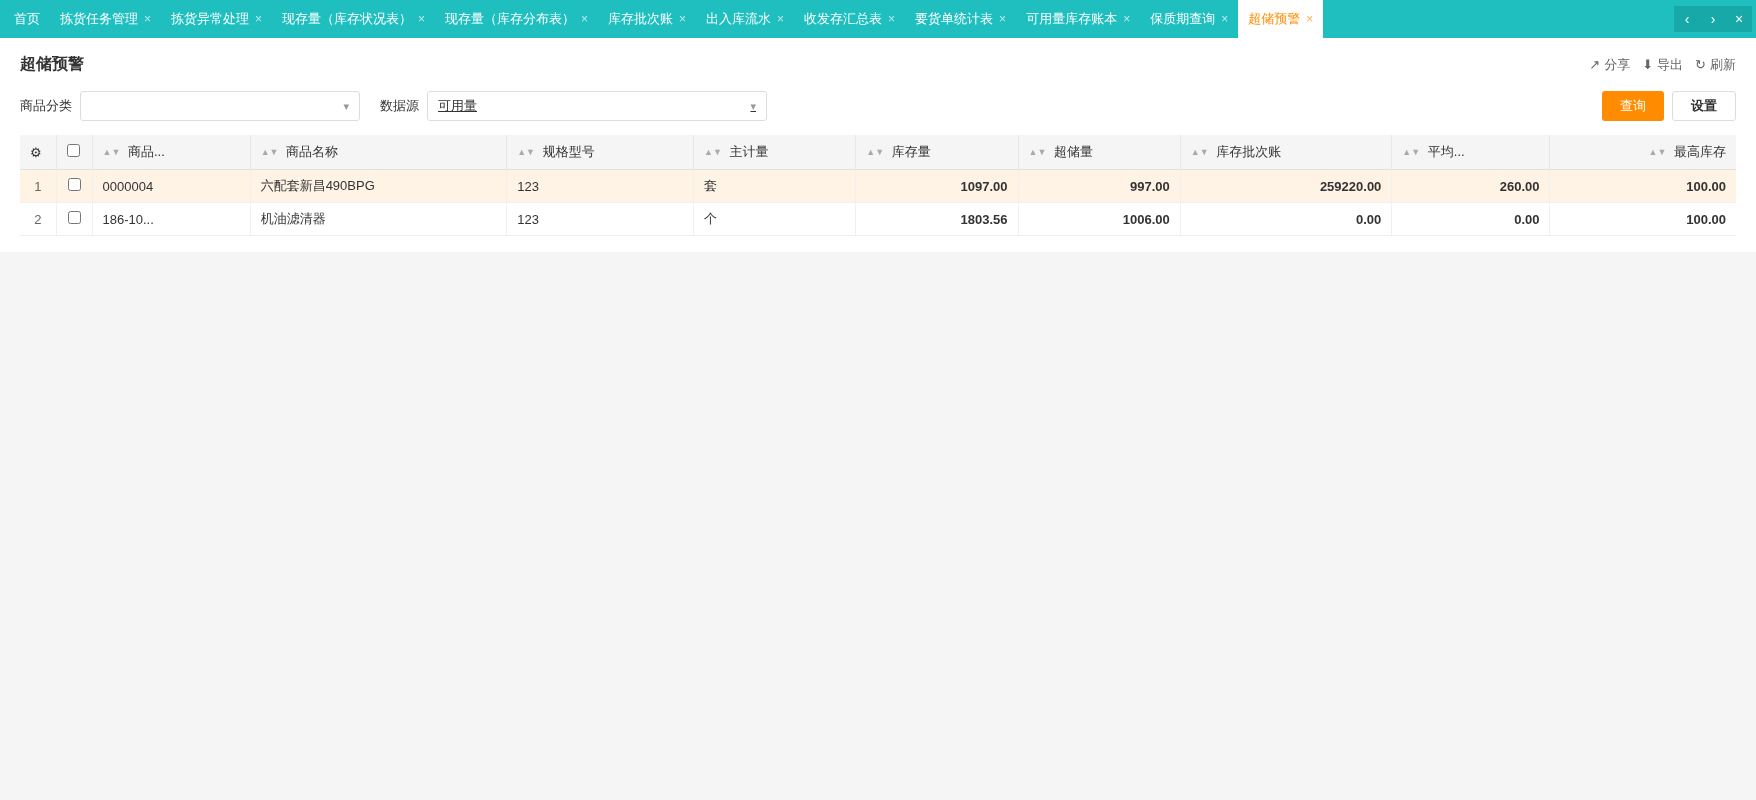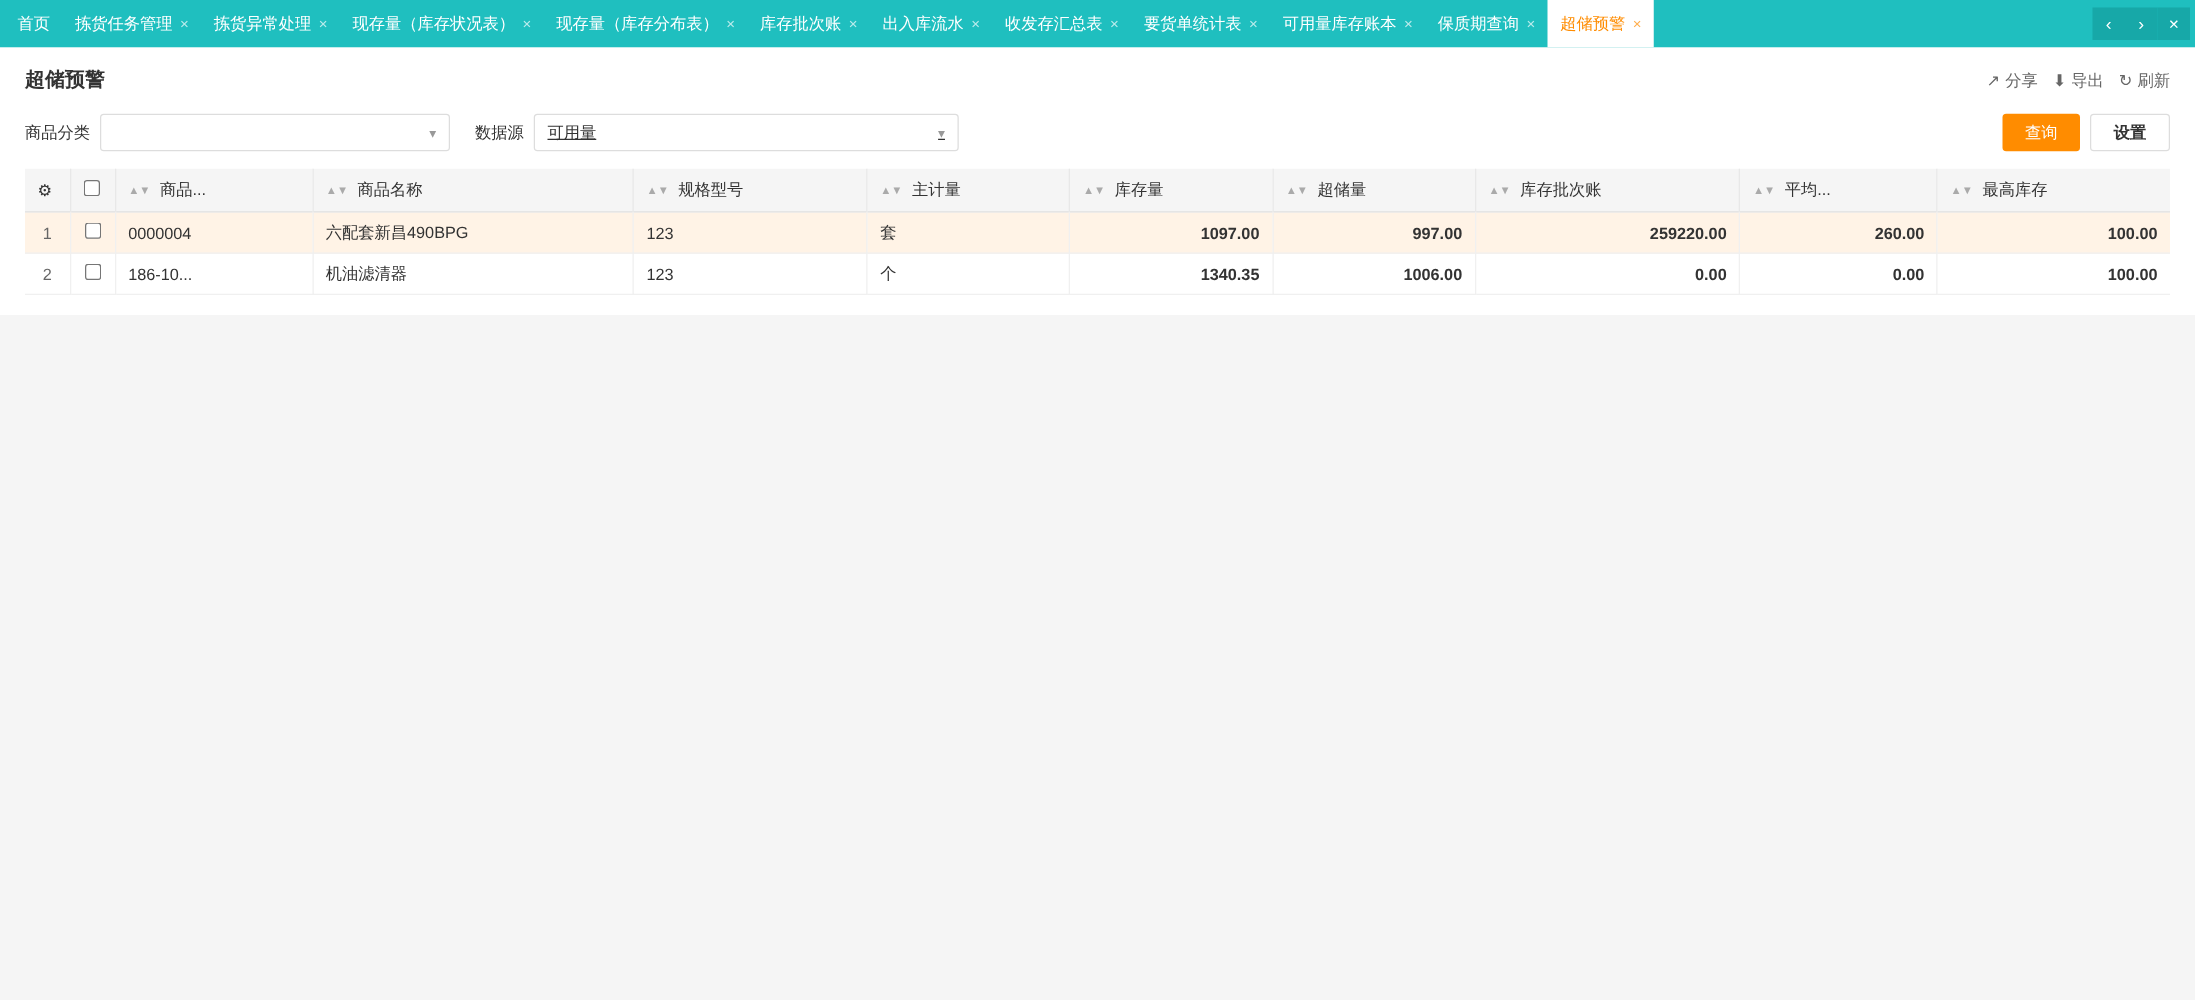--- a/index.html
+++ b/index.html
@@ -160,21 +160,21 @@
       border-bottom: 1px solid #e0e0e0;
     }
     .data-table th {
       padding: 8px 10px;
       text-align: left;
       font-weight: normal;
       color: #333;
       border-right: 1px solid #e8e8e8;
       white-space: nowrap;
     }
-    .data-table th:last-child { border-right: none; }
+    .data-table th:last-child { border-right: none; text-align: right; }
     .data-table th .sort-arrows {
       display: inline-flex;
       flex-direction: column;
       margin-right: 4px;
       font-size: 9px;
       line-height: 1;
       color: #aaa;
       vertical-align: middle;
     }
     .data-table td {
@@ -369,21 +369,21 @@
     </tr>
         <tr>
       <td class="row-number">2</td>
       <td class="checkbox-cell">
         <input type="checkbox" style="">
       </td>
       <td>186-10...</td>
       <td>机油滤清器</td>
       <td>123</td>
       <td>个</td>
-      <td class="numeric-cell">1340.35</td>
+      <td class="numeric-cell">1803.56</td>
       <td class="numeric-cell">1006.00</td>
       <td class="numeric-cell">0.00</td>
       <td class="numeric-cell">0.00</td>
       <td class="numeric-cell">100.00</td>
     </tr>
       </tbody>
   </table>
 
 </div>
 

